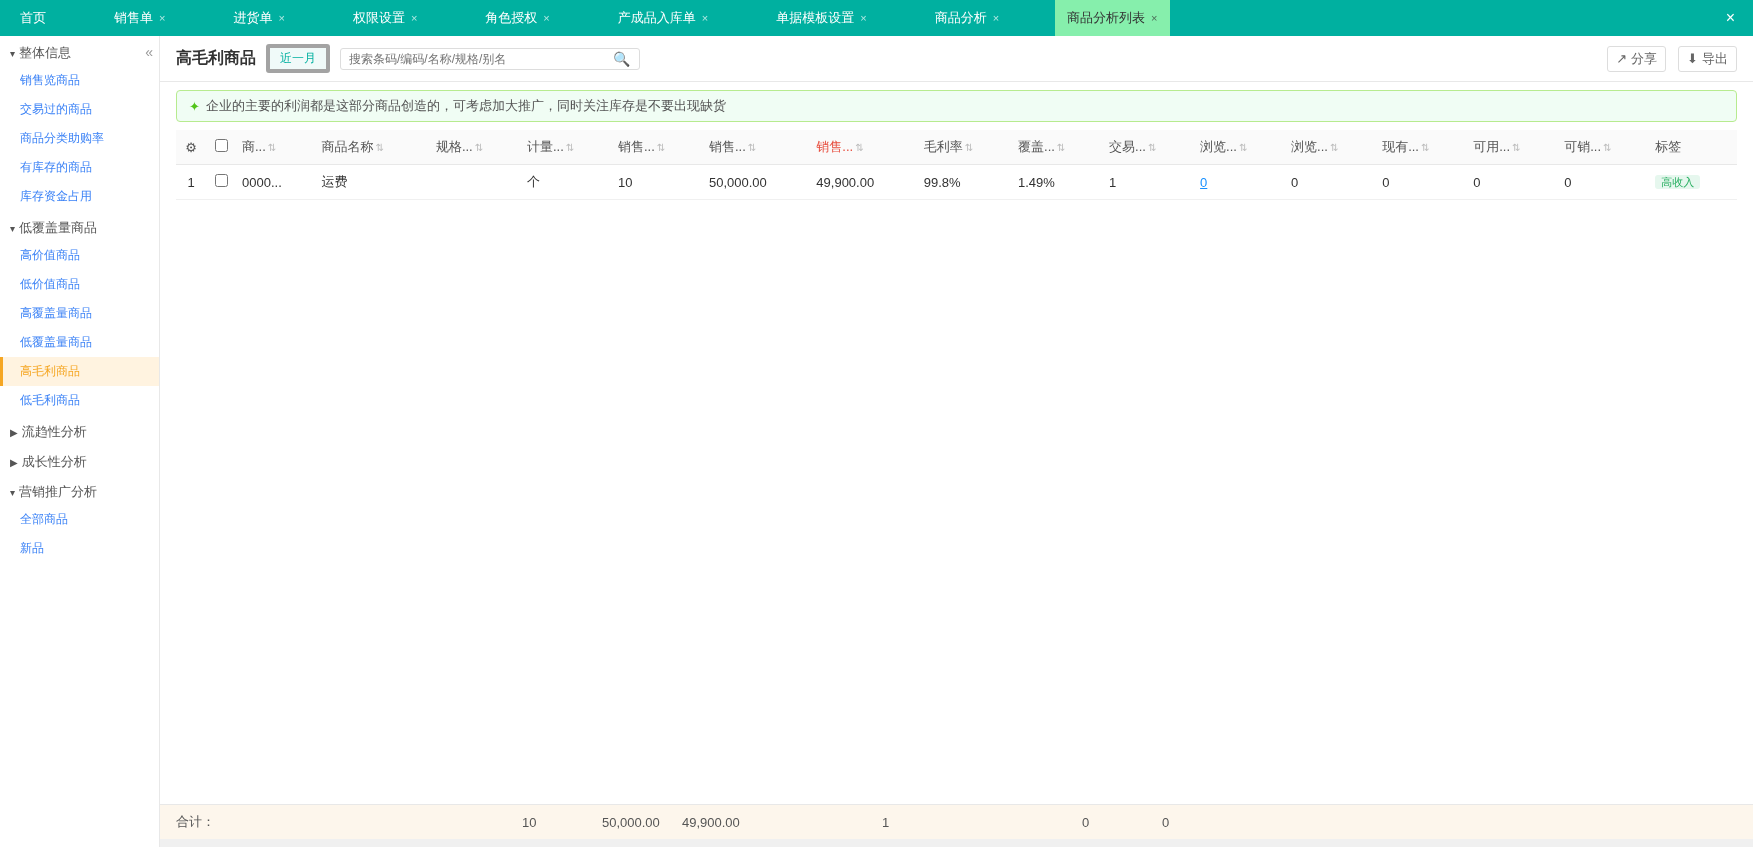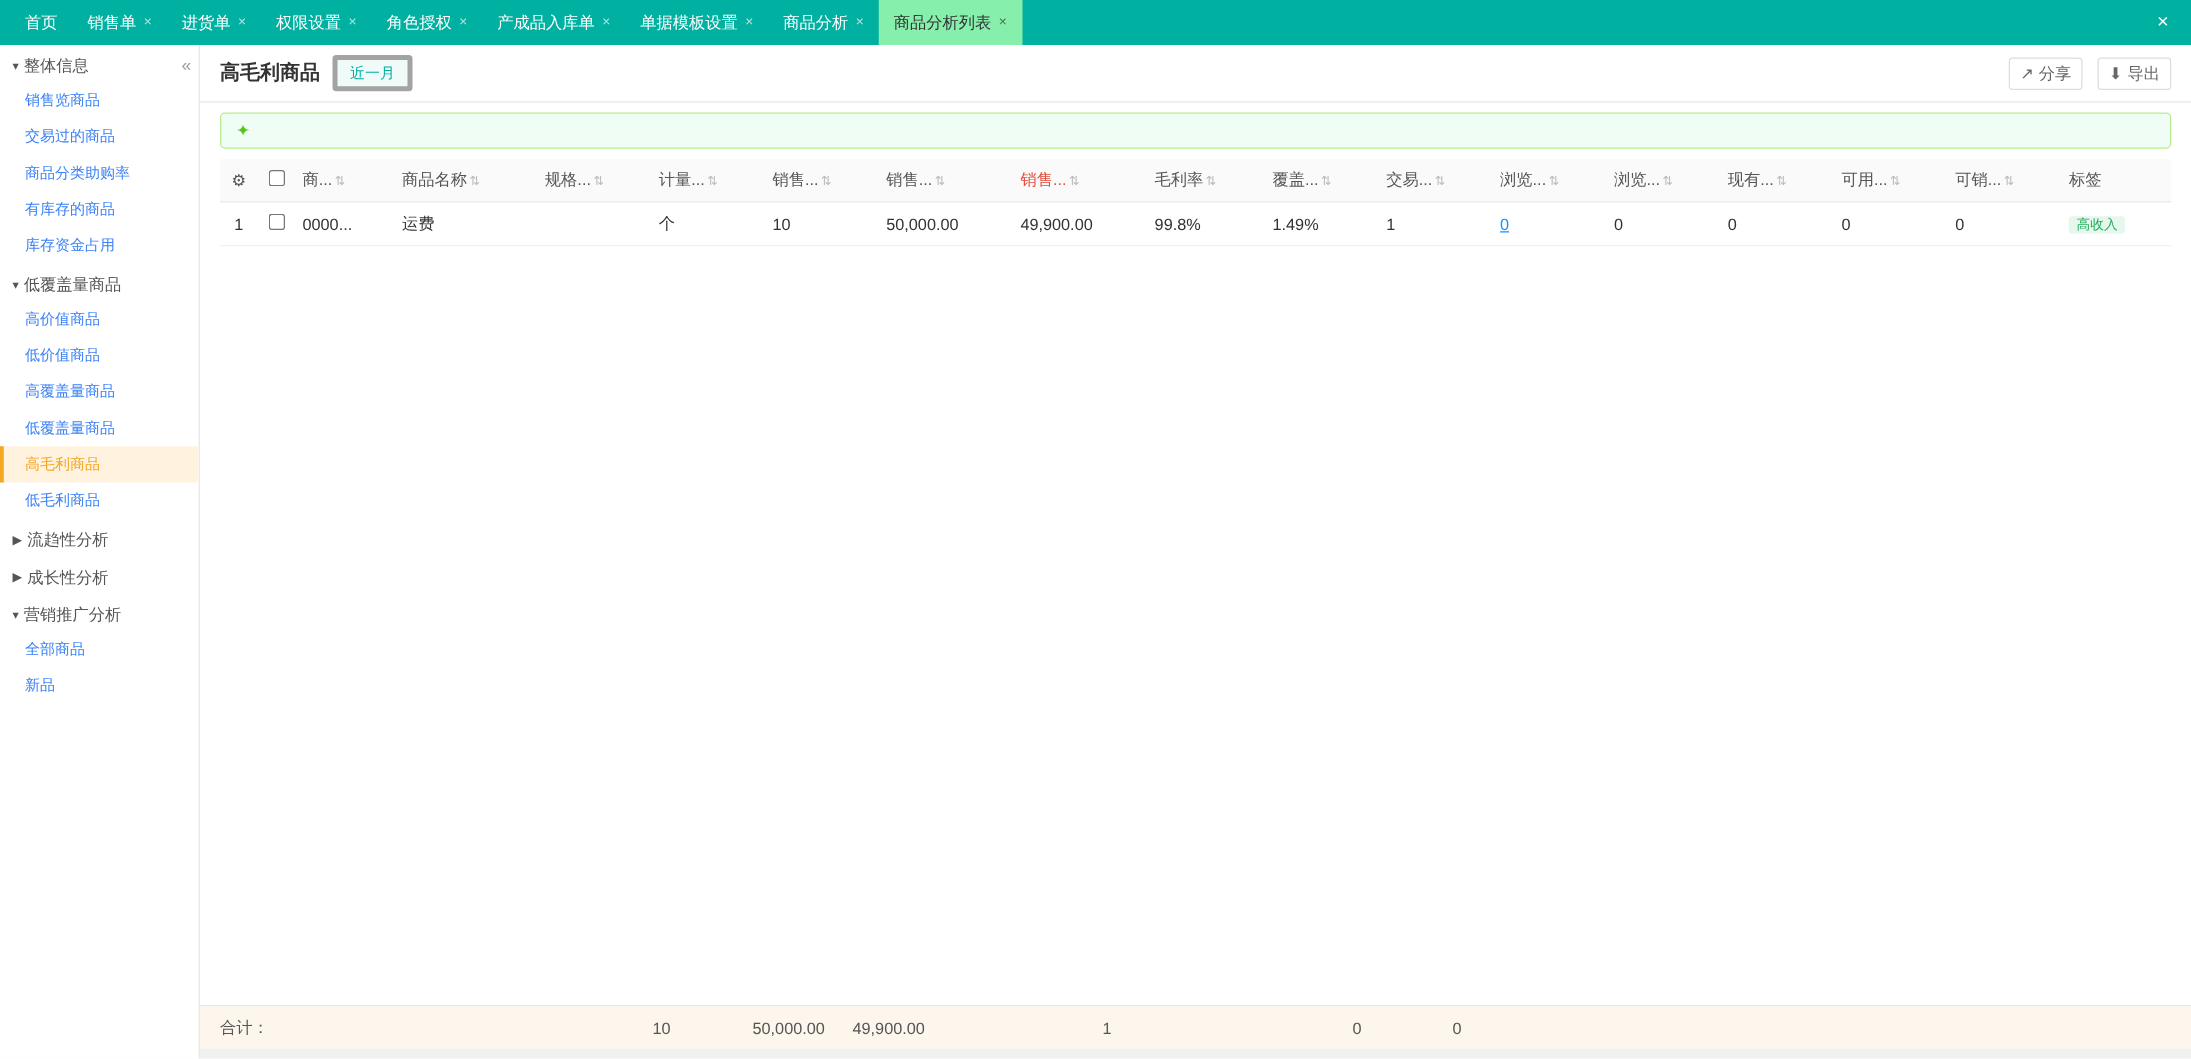--- a/index.html
+++ b/index.html
@@ -7,20 +7,21 @@
 
     
     .top-nav {
       background: #00b0a0;
       display: flex;
       align-items: center;
       height: 36px;
       padding: 0 8px;
       color: white;
       flex-shrink: 0;
+      gap: 44px;
     }
     .top-nav .nav-item {
       padding: 0 12px;
       height: 36px;
       display: flex;
       align-items: center;
       cursor: pointer;
       white-space: nowrap;
       color: white;
       font-size: 13px;
@@ -314,34 +315,39 @@
     </div>
     <div class="sidebar-item">全部商品</div>
     <div class="sidebar-item">新品</div>
   </div>
 
   <div class="content-area">
 
     <div class="content-header">
       <span class="content-title">高毛利商品</span>
       <button class="filter-btn">近一月</button>
+      <div class="search-input-wrap">
+        <input type="text" placeholder="搜索条码/编码/名称/规格/别名" style="">
+        <span class="search-icon">🔍</span>
+      </div>
       <div class="header-actions">
         <button class="action-btn">
           <span>↗</span>
           <span>分享</span>
         </button>
         <button class="action-btn">
           <span>⬇</span>
           <span>导出</span>
         </button>
       </div>
     </div>
 
     <div class="info-banner">
       <span class="info-icon">✦</span>
+      <span>企业的主要的利润都是这部分商品创造的，可考虑加大推广，同时关注库存是不要出现缺货</span>
     </div>
 
     <div class="table-wrapper">
       <table>
         <thead>
           <tr>
             <th class="num-col" style="width:30px;">⚙</th>
             <th class="checkbox-col" style="width:30px;"><input type="checkbox" style=""></th>
             <th><span>商...</span><span class="sort-icon">⇅</span></th>
             <th><span>商品名称</span><span class="sort-icon">⇅</span></th>

